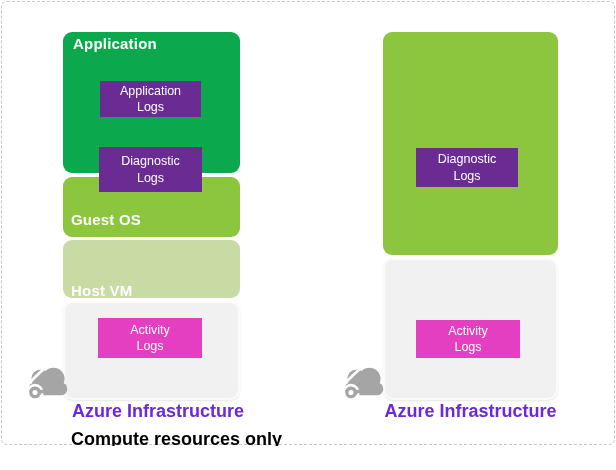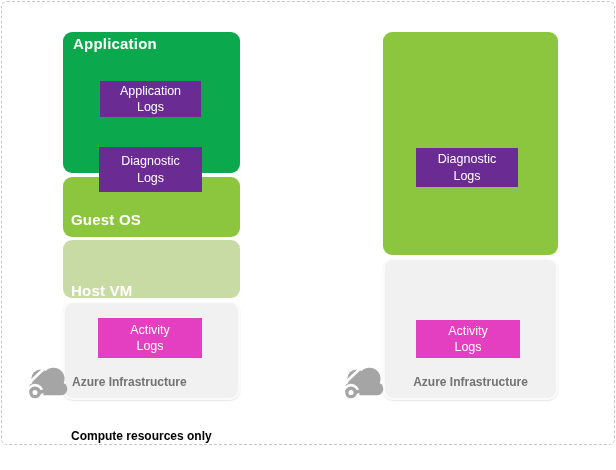--- a/index.html
+++ b/index.html
@@ -20,42 +20,42 @@
   .resource-box{left:383px;top:32px;width:175px;height:223px;background:#8CC63F;border-radius:9px;}
   .infra-right{left:383px;top:258px;width:175px;height:142px;}
   .infra{background:#F1F1F1;border:2px solid #fbfbfb;border-radius:10px;box-shadow:0 1px 2px rgba(0,0,0,0.10);}
 
   
   .layer-label{position:absolute;color:#fff;font-weight:bold;font-size:15px;letter-spacing:0.2px;white-space:nowrap;}
   .lbl-app{left:73px;top:35px;}
   .lbl-guest{left:71px;top:211px;}
   .lbl-host{left:71px;top:270px;margin-top:12px;}
   .lbl-resource{left:391px;top:38px;}
-  .infra-label{position:absolute;color:#737373;font-weight:bold;font-size:12px;white-space:nowrap;}
+  .infra-label{position:absolute;color:#6d28d9;font-weight:bold;font-size:18px;white-space:nowrap;margin-top:26px;}
   .lbl-infra-left{left:72px;top:375px;}
   .lbl-infra-right{left:383px;top:375px;width:175px;text-align:center;}
 
   
   .logbox{position:absolute;display:flex;align-items:center;justify-content:center;
           color:#fff;text-align:center;white-space:pre-line;line-height:1.3;}
   .purple{background:#6A2C93;font-size:12.5px;font-weight:400;}
   .magenta{background:#E33FC0;font-size:12.5px;font-weight:normal;}
   .applogs-l{left:100px;top:81px;width:101px;height:36px;}
   .diaglogs-l{left:99px;top:147px;width:103px;height:45px;z-index:3;}
   .actlogs-l{left:98px;top:318px;width:104px;height:40px;}
   .diaglogs-r{left:416px;top:148px;width:102px;height:39px;}
   .actlogs-r{left:416px;top:320px;width:104px;height:38px;}
 
   
   .cloud{position:absolute;width:48px;height:41px;}
   .cloud-left{left:23px;top:361px;}
   .cloud-right{left:339px;top:361px;}
 
   
-  .caption{position:absolute;top:429px;color:#000;font-weight:bold;font-size:12px;white-space:nowrap;}
+  .caption{position:absolute;top:429px;color:#000;font-weight:bold;font-size:18px;white-space:nowrap;}
   .cap-left{left:71px;}
   .cap-right{left:370px;}
 </style>
 </head>
 <body>
 
 <div class="canvas">
   <div class="frame"></div>
 
   <div class="box app-box dots"></div>

